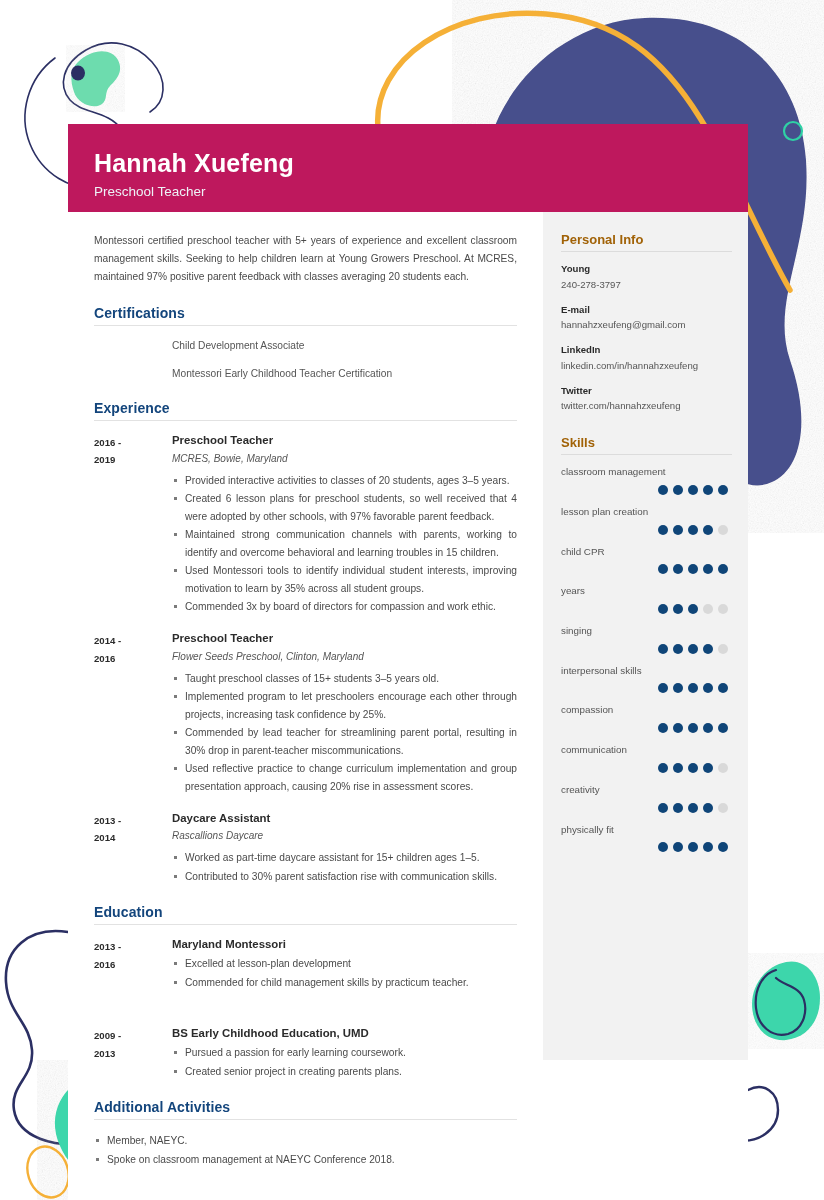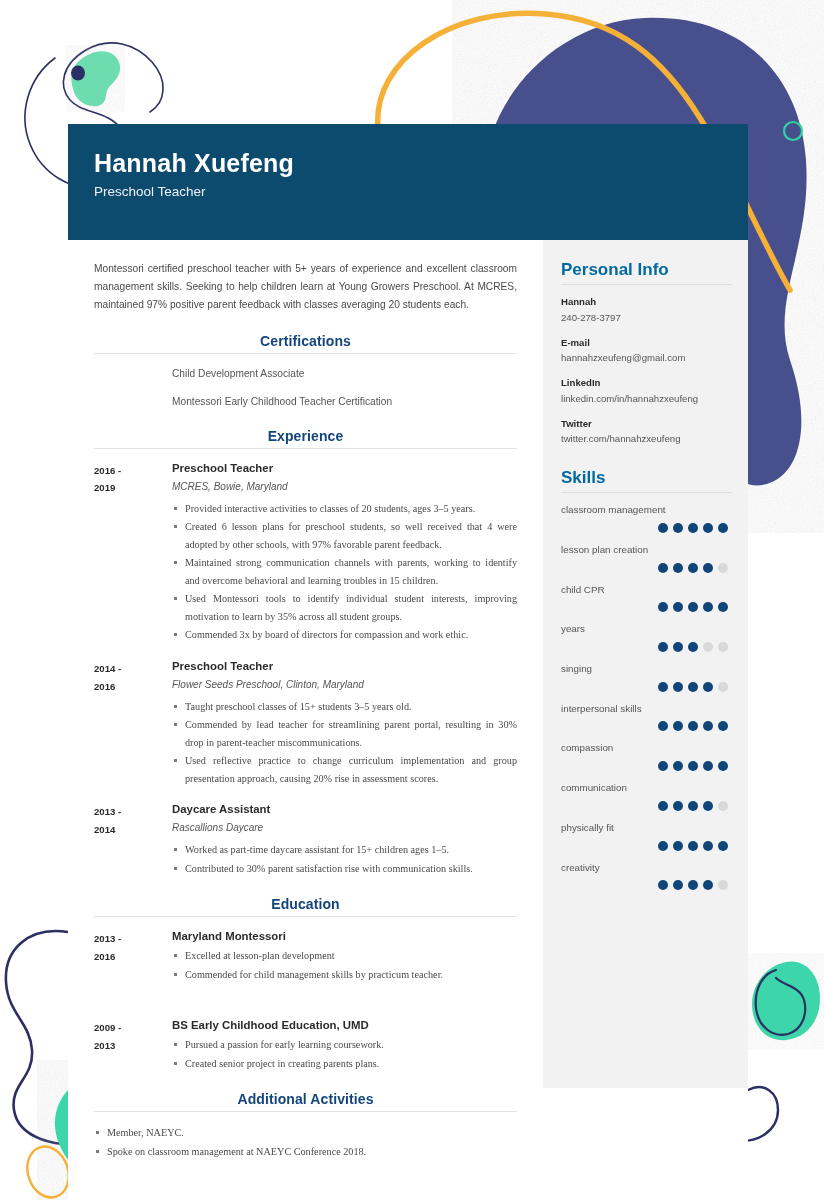--- a/index.html
+++ b/index.html
@@ -12,22 +12,22 @@
   #deco-layer{position:absolute;inset:0;width:824px;height:1200px;}
 
   
   .card{
     position:absolute;left:68px;top:124px;width:680px;
     background:#ffffff;
     display:flex;align-items:stretch;
     flex-wrap:wrap;
   }
   .card-header{
-    width:100%;background:#0c4a6e;box-sizing:border-box;
-    padding:26px 26px 40px 26px;
+    width:100%;background:#be185d;box-sizing:border-box;
+    padding:26px 26px 12px 26px;
   }
   .name{
     color:#ffffff;font-size:25px;font-weight:bold;letter-spacing:.2px;
     margin:0 0 8px 0;line-height:1.05;
   }
   .jobtitle{color:#eef2f7;font-size:13.5px;font-weight:normal;margin:0;line-height:1.2;}
 
   .body-wrap{display:flex;width:100%;align-items:flex-start;}
   .main-col{
     width:475px;box-sizing:border-box;background:#ffffff;
@@ -37,55 +37,55 @@
     width:205px;box-sizing:border-box;background:#f2f2f2;
     padding:20px 16px 26px 18px;min-height:848px;
   }
 
   .summary{
     font-size:10.2px;color:#4a4a4a;line-height:1.72;text-align:justify;
     margin:0 0 20px 0;
   }
 
   .sec-title{
-    color:#13457c;font-size:14px;font-weight:bold;margin:8px 0 4px 0;letter-spacing:.1px;text-align:center;
+    color:#13457c;font-size:14px;font-weight:bold;margin:8px 0 4px 0;letter-spacing:.1px;
   }
   .sec-rule{height:1px;background:#e2e2e2;margin:0 0 12px 0;}
   .sec{margin-bottom:18px;}
 
   .cert-row{
     font-size:10.2px;color:#555;margin:0 0 13px 78px;line-height:1.5;
   }
   .cert-row:last-child{margin-bottom:2px;}
 
   .entry{display:flex;margin-bottom:14px;}
   .entry-dates{
     width:78px;flex:0 0 78px;font-size:9.6px;font-weight:bold;color:#2b2b2b;
     line-height:1.85;padding-top:1px;
   }
   .entry-body{flex:1;min-width:0;}
   .entry-role{font-size:11.4px;font-weight:bold;color:#2b2b2b;margin:0 0 4px 0;line-height:1.3;}
   .entry-org{font-size:10px;font-style:italic;color:#555;margin:0 0 6px 0;line-height:1.4;}
   ul.bullets{margin:0;padding:0;list-style:none;}
   ul.bullets li{
     position:relative;padding-left:13px;font-size:10.2px;color:#4a4a4a;
-    line-height:1.72;text-align:justify;margin-bottom:1px;font-family:Liberation Serif, serif;
+    line-height:1.72;text-align:justify;margin-bottom:1px;
   }
   ul.bullets li:before{
     content:"";position:absolute;left:2px;top:7px;width:3px;height:3px;
     background:#7b7b7b;
   }
   .entry.edu{margin-bottom:34px;}
   .entry.edu:last-child{margin-bottom:10px;}
   .entry.edu .entry-role{margin-bottom:3px;}
   .act-list{margin-left:78px;}
 
   
   .side-title{
-    color:#0369a1;font-size:17px;font-weight:bold;margin:0 0 4px 0;
+    color:#a16207;font-size:13px;font-weight:bold;margin:0 0 4px 0;
   }
   .side-rule{height:1px;background:#dcdcdc;margin:0 0 11px 0;}
   .contact-label{font-size:9.6px;font-weight:bold;color:#2b2b2b;margin:0 0 3px 0;line-height:1.3;}
   .contact-value{font-size:9.6px;color:#555;margin:0 0 12px 0;line-height:1.35;word-break:break-word;}
   .skills-block{margin-top:22px;}
   .skill{margin-bottom:11px;}
   .skill-name{font-size:9.8px;color:#555;margin:0 0 6px 0;line-height:1.3;}
   .dots{display:flex;gap:5px;justify-content:flex-end;padding-right:4px;}
   .dot{width:10px;height:10px;border-radius:50%;background:#d9d9d9;}
   .dot.on{background:#0f4578;}
@@ -195,20 +195,21 @@
             <div class="entry">
               <div class="entry-dates">
                 <div>2014 -</div>
                 <div>2016</div>
               </div>
               <div class="entry-body">
                 <div class="entry-role">Preschool Teacher</div>
                 <div class="entry-org">Flower Seeds Preschool, Clinton, Maryland</div>
                 <ul class="bullets">
                   <li>Taught preschool classes of 15+ students 3–5 years old.</li>
+                  <li>Implemented program to let preschoolers encourage each other through projects, increasing task confidence by 25%.</li>
                   <li>Commended by lead teacher for streamlining parent portal, resulting in 30% drop in parent-teacher miscommunications.</li>
                   <li>Used reflective practice to change curriculum implementation and group presentation approach, causing 20% rise in assessment scores.</li>
                 </ul>
               </div>
             </div>
             <div class="entry">
               <div class="entry-dates">
                 <div>2013 -</div>
                 <div>2014</div>
               </div>
@@ -266,21 +267,21 @@
           </ul>
       </div>
 
     </div>
 
     <div class="side-col">
 
       <h2 class="side-title">Personal Info</h2>
       <div class="side-rule"></div>
       <div id="contact-list">
-          <div class="contact-label">Hannah</div>
+          <div class="contact-label">Young</div>
           <div class="contact-value">240-278-3797</div>
           <div class="contact-label">E-mail</div>
           <div class="contact-value">hannahzxeufeng@gmail.com</div>
           <div class="contact-label">LinkedIn</div>
           <div class="contact-value">linkedin.com/in/hannahzxeufeng</div>
           <div class="contact-label">Twitter</div>
           <div class="contact-value">twitter.com/hannahzxeufeng</div>
         </div>
 
       <div class="skills-block">
@@ -361,37 +362,37 @@
               <div class="skill-name">communication</div>
               <div class="dots">
                 <span class="dot on"></span>
                 <span class="dot on"></span>
                 <span class="dot on"></span>
                 <span class="dot on"></span>
                 <span class="dot"></span>
               </div>
             </div>
             <div class="skill">
+              <div class="skill-name">creativity</div>
+              <div class="dots">
+                <span class="dot on"></span>
+                <span class="dot on"></span>
+                <span class="dot on"></span>
+                <span class="dot on"></span>
+                <span class="dot"></span>
+              </div>
+            </div>
+            <div class="skill">
               <div class="skill-name">physically fit</div>
               <div class="dots">
                 <span class="dot on"></span>
                 <span class="dot on"></span>
                 <span class="dot on"></span>
                 <span class="dot on"></span>
                 <span class="dot on"></span>
-              </div>
-            </div>
-            <div class="skill">
-              <div class="skill-name">creativity</div>
-              <div class="dots">
-                <span class="dot on"></span>
-                <span class="dot on"></span>
-                <span class="dot on"></span>
-                <span class="dot on"></span>
-                <span class="dot"></span>
               </div>
             </div>
           </div>
       </div>
 
     </div>
   </div>
 </div>
 
 </body></html>

